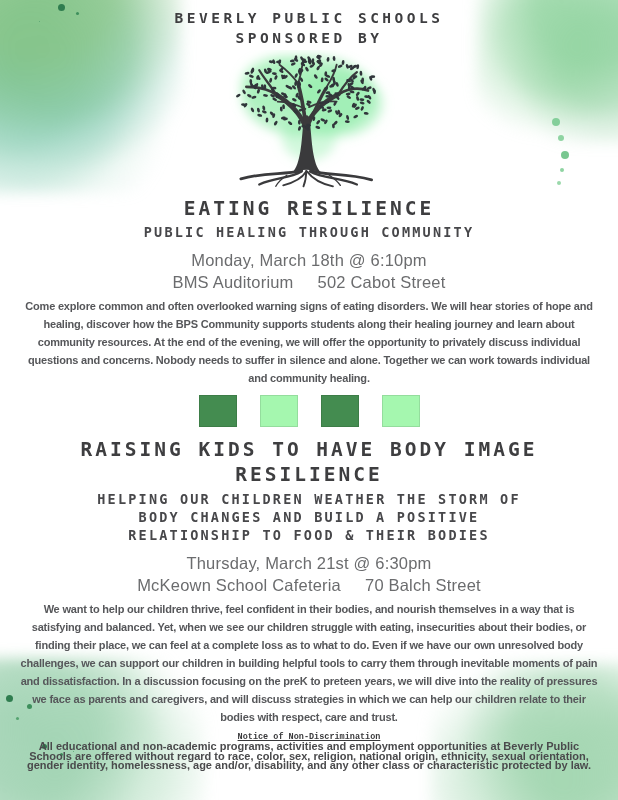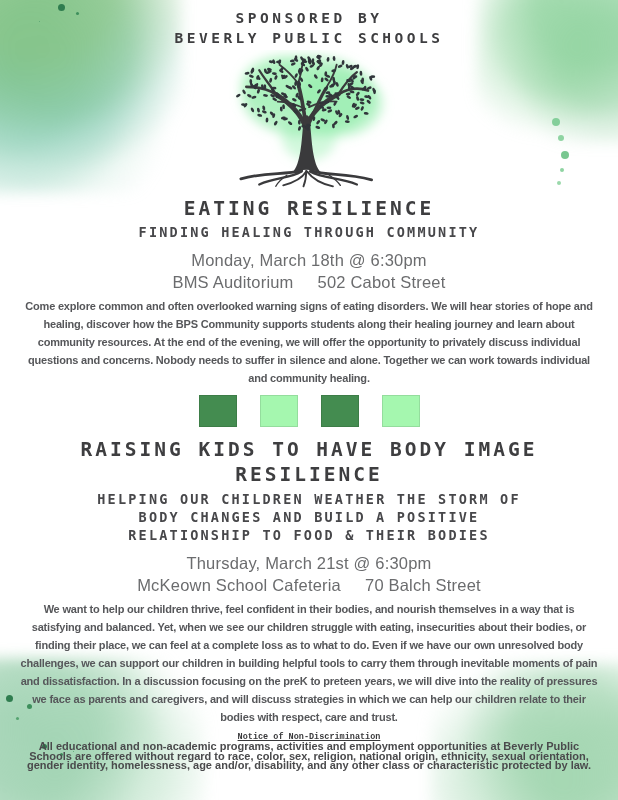--- a/index.html
+++ b/index.html
@@ -65,22 +65,22 @@
 
   <div class="wc wc-tl"></div>
   <div class="wc wc-tr"></div>
   <div class="wc wc-bl"></div>
   <div class="wc wc-br"></div>
   <div class="dots dots-tr"></div>
   <div class="dots dots-tl"></div>
   <div class="dots dots-bl"></div>
 
   <header class="sponsor mono">
+    <div>BEVERLY PUBLIC SCHOOLS</div>
     <div>SPONSORED BY</div>
-    <div>BEVERLY PUBLIC SCHOOLS</div>
   </header>
 
   <div class="tree-wrap">
     <svg width="236" height="140" viewBox="0 0 240 152" aria-hidden="true">
       <defs>
           <filter id="wblur" x="-40%" y="-40%" width="180%" height="180%">
             <feGaussianBlur stdDeviation="6"></feGaussianBlur>
           </filter>
         </defs>
       <g filter="url(#wblur)">
@@ -305,23 +305,23 @@
           <ellipse cx="94.5" cy="50.5" rx="2.7" ry="1.5" fill="#30353a" transform="rotate(19 94.5 50.5)"></ellipse>
           <ellipse cx="94.4" cy="74.9" rx="2.7" ry="1.5" fill="#30353a" transform="rotate(166 94.4 74.9)"></ellipse>
           <ellipse cx="82.4" cy="25.6" rx="2.7" ry="1.5" fill="#30353a" transform="rotate(8 82.4 25.6)"></ellipse>
           <ellipse cx="92.1" cy="47.7" rx="2.7" ry="1.5" fill="#30353a" transform="rotate(23 92.1 47.7)"></ellipse>
         </g>
     </svg>
   </div>
 
   <section>
     <h1 class="ev-title mono" style="margin-bottom:0;">EATING RESILIENCE</h1>
-    <div class="ev-sub mono">FINDING HEALING THROUGH COMMUNITY</div>
+    <div class="ev-sub mono">PUBLIC HEALING THROUGH COMMUNITY</div>
     <div class="when">
-      <div>Monday, March 18th @ 6:30pm</div>
+      <div>Monday, March 18th @ 6:10pm</div>
       <div>
         <span>BMS Auditorium</span><span class="gap"></span><span>502 Cabot Street</span>
       </div>
     </div>
     <p class="desc" style="margin-bottom:0;">Come explore common and often overlooked warning signs of eating disorders. We will hear stories of hope and healing, discover how the BPS Community supports students along their healing journey and learn about community resources. At the end of the evening, we will offer the opportunity to privately discuss individual questions and concerns. Nobody needs to suffer in silence and alone. Together we can work towards individual and community healing.</p>
   </section>
 
   <div class="squares">
     <span class="square" style="background: rgb(68, 140, 80);"></span>
     <span class="square" style="background: rgb(165, 247, 175);"></span>

